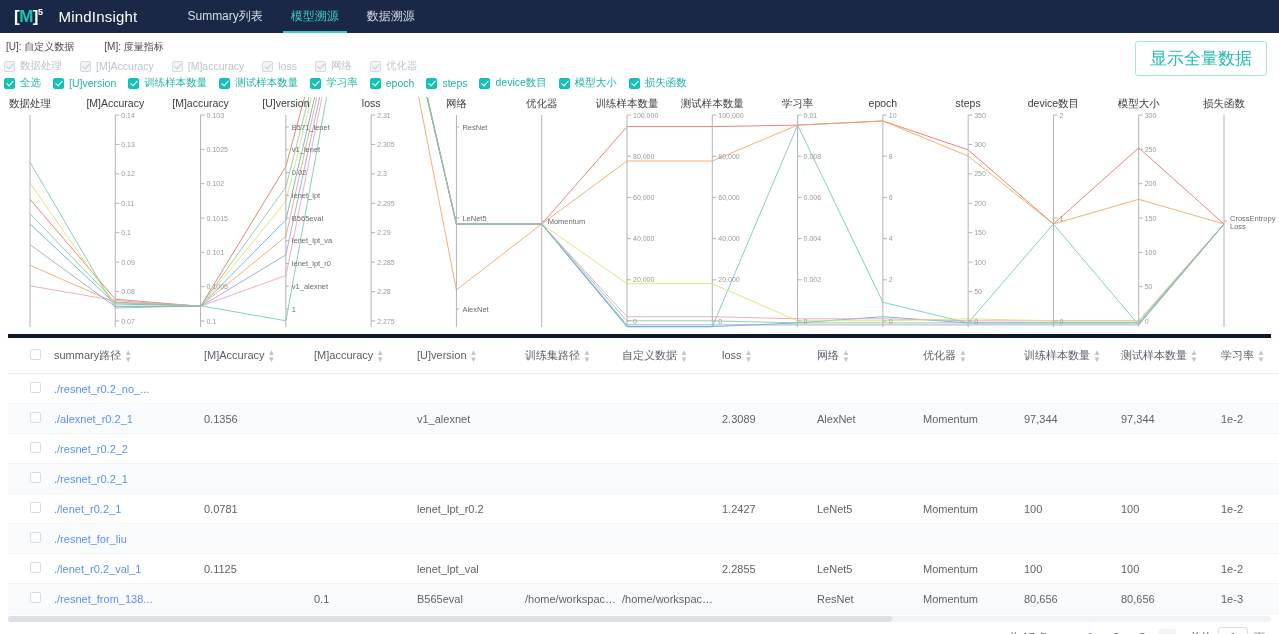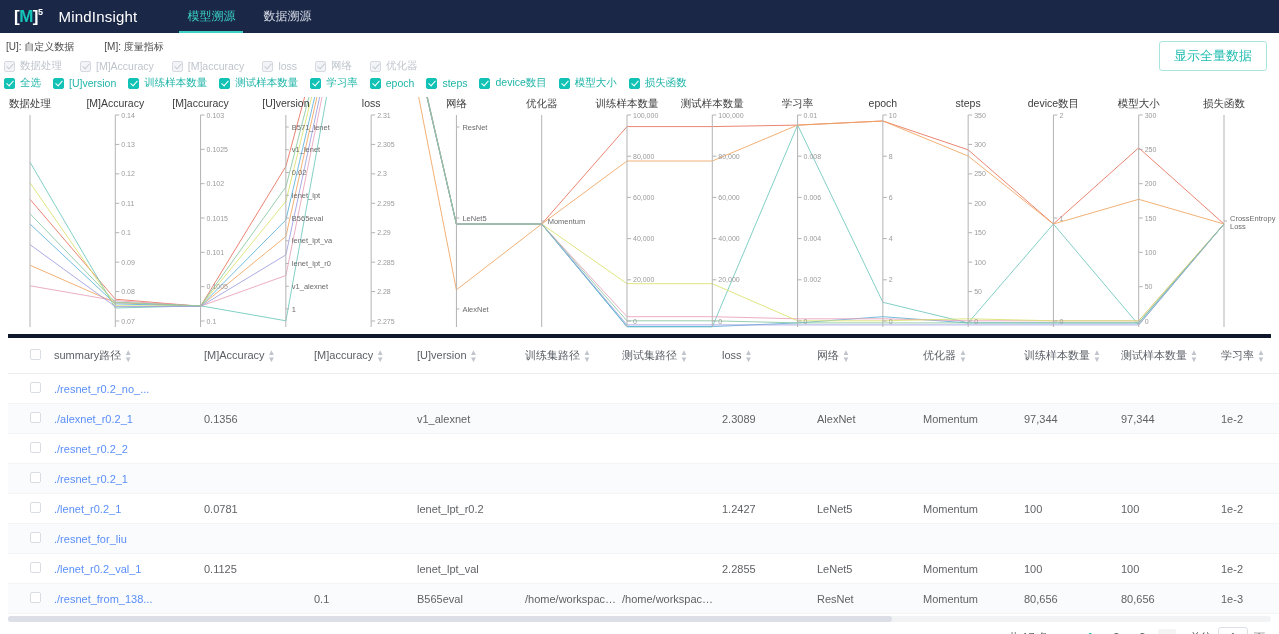--- a/index.html
+++ b/index.html
@@ -118,21 +118,21 @@
   .cb.on .lbl { color: #1fb5a8; }
   .cb.off .lbl { color: #bfc5cd; }
   .cb-row.disabled-row .cb { margin-right: 18px; }
 
   .show-all-btn {
     position: absolute;
     right: 12px; top: 8px;
     border: 1px solid #a9e4df;
     color: #24bdb1;
     background: #fff;
-    font-size: 13px;
+    font-size: 17px;
     padding: 5px 14px;
     border-radius: 3px;
     cursor: pointer;
     white-space: nowrap;
     margin-left: 46px;
   }
 
   
   .pc-wrap {
     position: relative;
@@ -267,20 +267,21 @@
     outline: none;
   }
 </style>
 </head>
 <body>
 
 <div class="header">
   <div class="logo-mark"><span>[</span><span class="mteal">M</span><span>]</span><span class="sup">5</span></div>
   <div class="logo-text">MindInsight</div>
   <div class="nav">
+    <div class="nav-item">Summary列表</div>
     <div class="nav-item active">模型溯源</div>
     <div class="nav-item">数据溯源</div>
   </div>
 </div>
 
 <div class="filter-area">
   <div class="legend-row">
     <span>[U]: 自定义数据</span>
     <span>[M]: 度量指标</span>
   </div>
@@ -580,21 +581,21 @@
     <thead>
       <tr id="head-row">
         <th class="col-cb">
           <span class="row-cb"></span>
         </th>
       <th><span>summary路径</span><span class="sorter">▲<br>▼</span></th>
           <th><span>[M]Accuracy</span><span class="sorter">▲<br>▼</span></th>
           <th><span>[M]accuracy</span><span class="sorter">▲<br>▼</span></th>
           <th><span>[U]version</span><span class="sorter">▲<br>▼</span></th>
           <th><span>训练集路径</span><span class="sorter">▲<br>▼</span></th>
-          <th><span>测试集路径</span><span class="sorter">▲<br>▼</span></th>
+          <th><span>自定义数据</span><span class="sorter">▲<br>▼</span></th>
           <th><span>loss</span><span class="sorter">▲<br>▼</span></th>
           <th><span>网络</span><span class="sorter">▲<br>▼</span></th>
           <th><span>优化器</span><span class="sorter">▲<br>▼</span></th>
           <th><span>训练样本数量</span><span class="sorter">▲<br>▼</span></th>
           <th><span>测试样本数量</span><span class="sorter">▲<br>▼</span></th>
           <th><span>学习率</span><span class="sorter">▲<br>▼</span></th>
         </tr>
     </thead>
     <tbody id="body-rows">
         <tr>

